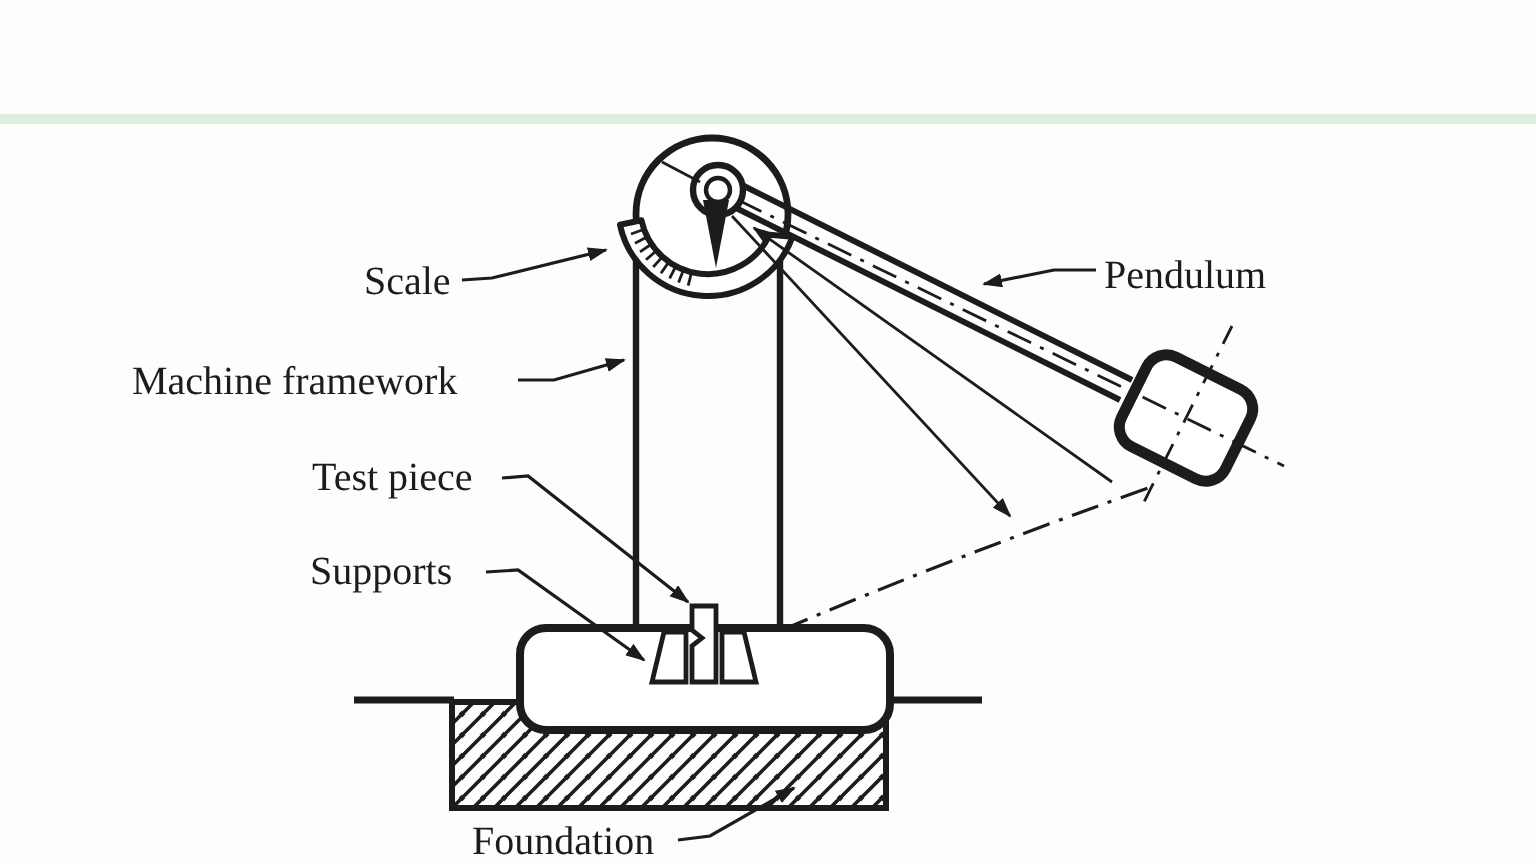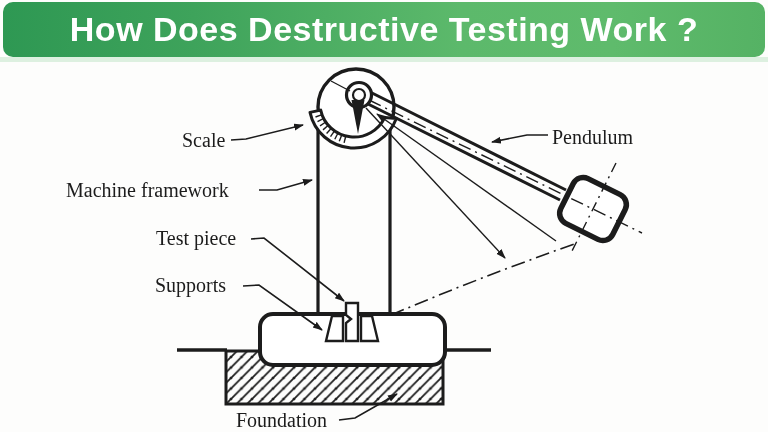--- a/index.html
+++ b/index.html
@@ -11,23 +11,20 @@
   .banner h1{margin:0;color:#ffffff;font-size:34px;font-weight:bold;letter-spacing:.5px;
              font-family:"Liberation Sans",sans-serif;white-space:nowrap;}
   .banner-glow{position:absolute;left:0;top:57px;width:768px;height:5px;background:#d5ecd8;opacity:.8;}
   svg text{font-family:"Liberation Serif","DejaVu Serif",serif;font-size:20px;fill:#1c1c1c;}
 </style>
 </head>
 <body>
 
 <div class="page">
 
-  <div class="banner">
-    <h1>How Does Destructive Testing Work ?</h1>
-  </div>
   <div class="banner-glow"></div>
 
   <svg width="768" height="432" viewBox="0 0 768 432" style="position:absolute;left:0;top:0;">
     <defs>
       <marker id="arr" markerUnits="userSpaceOnUse" markerWidth="12" markerHeight="10" refX="9" refY="3.5" orient="auto">
         <path d="M0,0 L10,3.5 L0,7 Z" fill="#1c1c1c"></path>
       </marker>
       <pattern id="hatch" patternUnits="userSpaceOnUse" width="10.5" height="10.5">
         <path d="M-2,12.5 L12.5,-2 M-4.5,5 L5,-4.5 M5.5,15 L15,5.5" stroke="#1c1c1c" stroke-width="1.8" fill="none"></path>
       </pattern>

